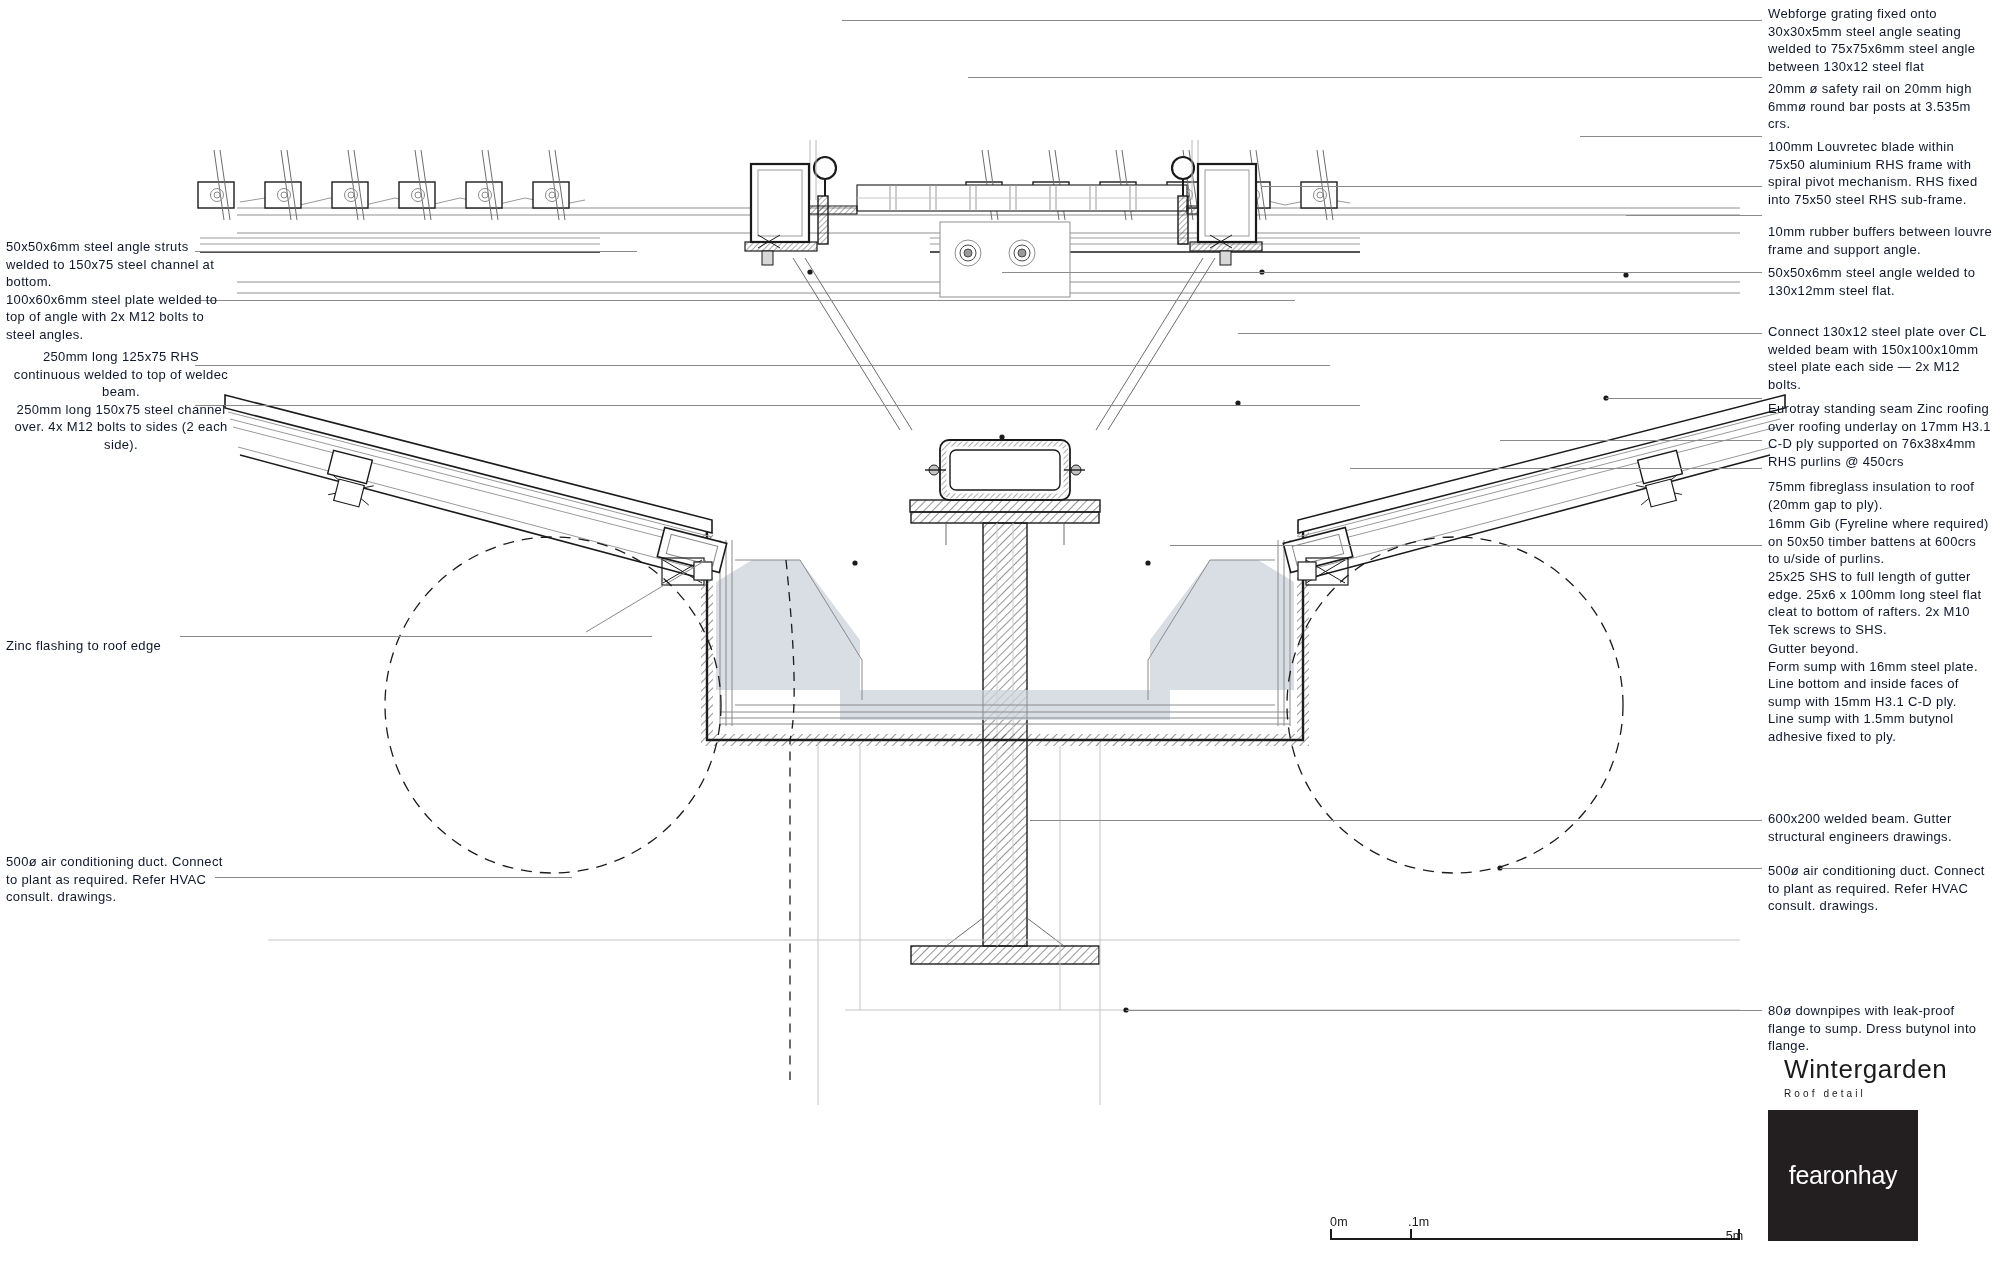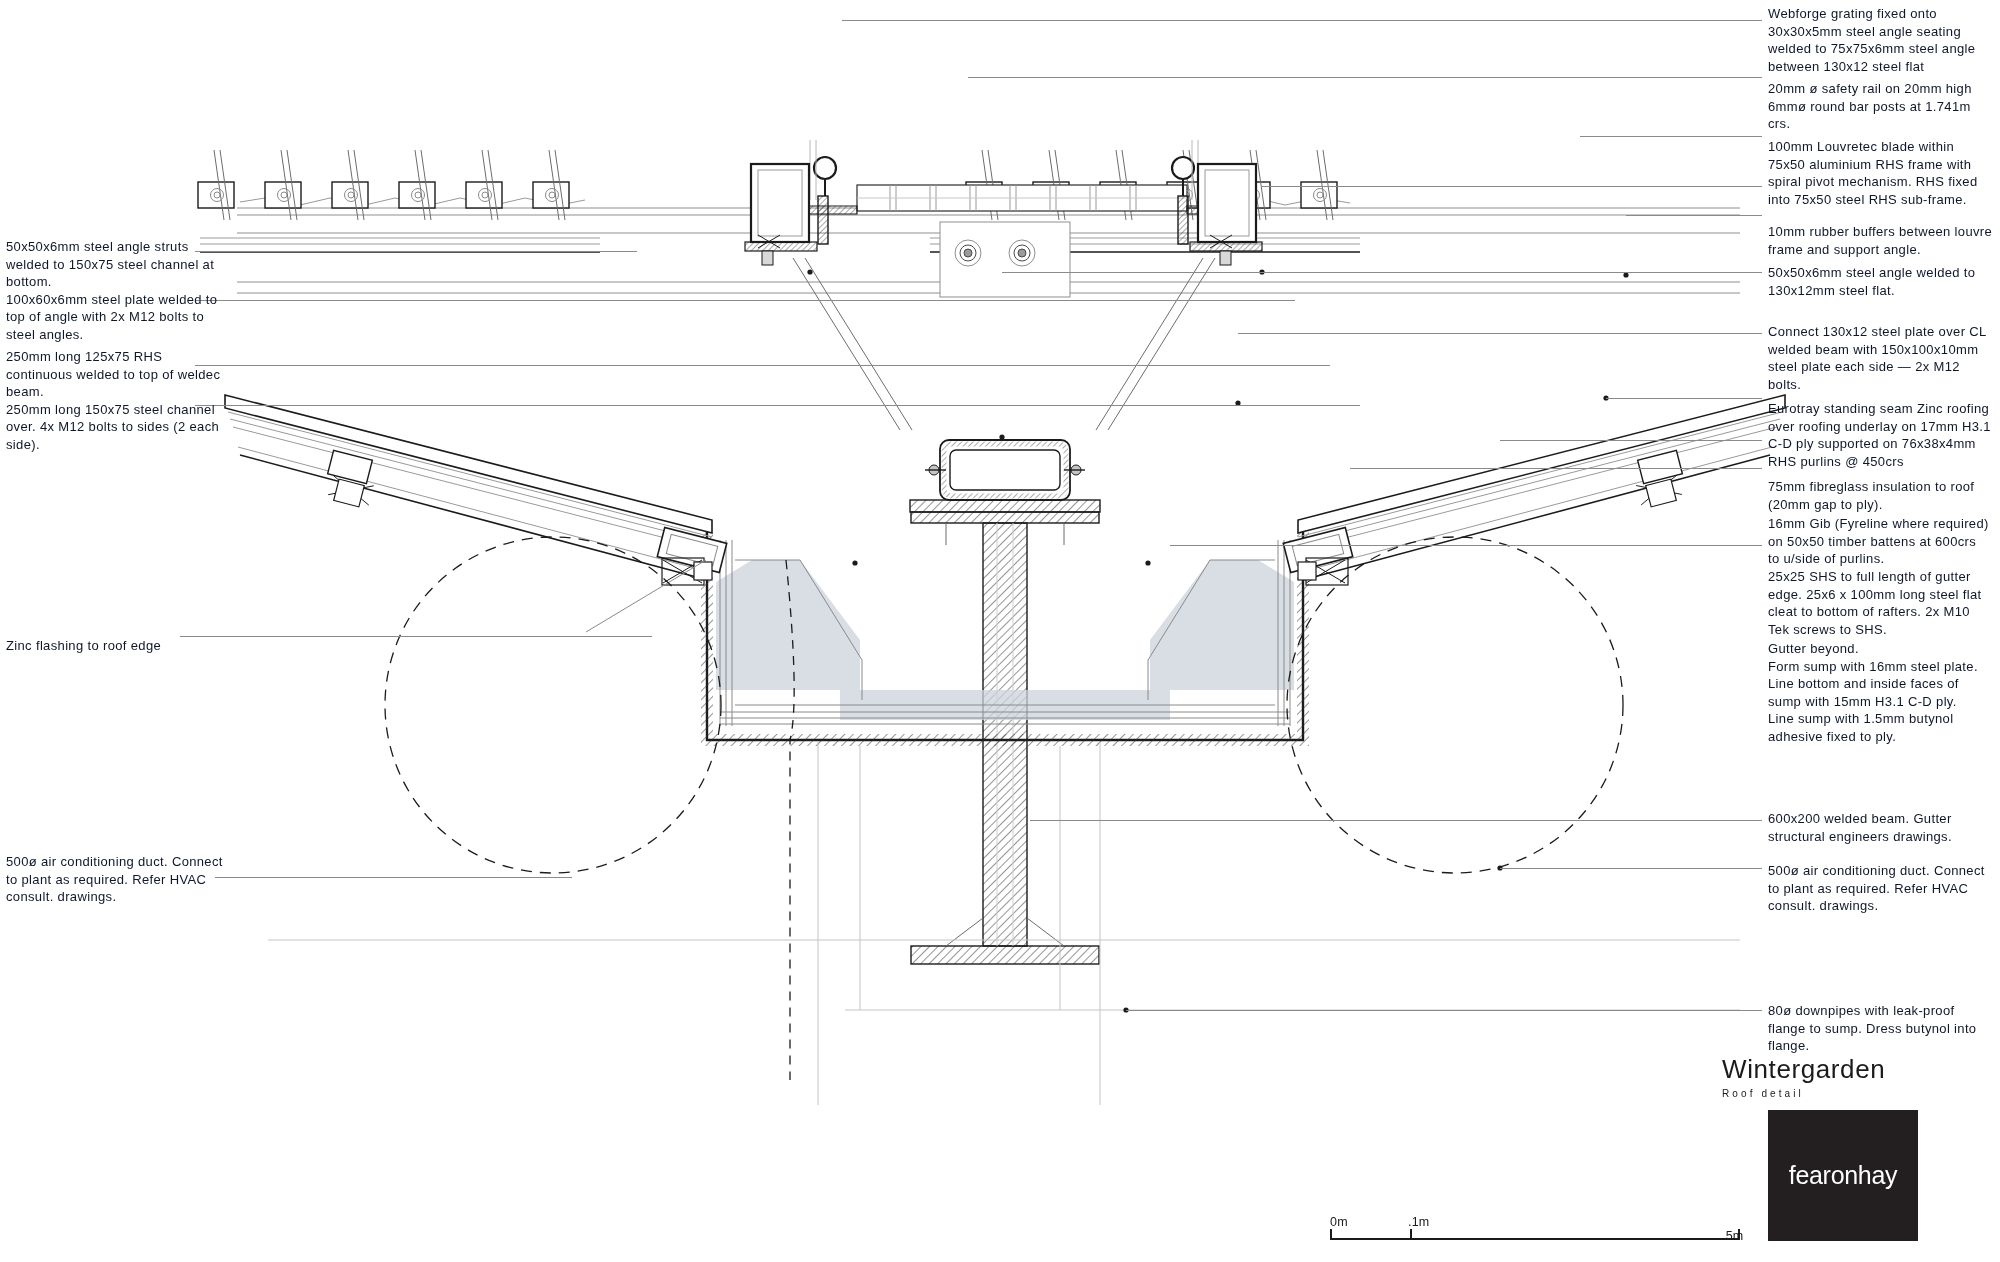--- a/index.html
+++ b/index.html
@@ -41,21 +41,21 @@
     position: absolute;
     left: 0; top: 0;
     width: 2000px;
     height: 1262px;
     pointer-events: none;
   }
 
   
   #titleblock {
     position: absolute;
-    left: 1722px;
+    left: 1784px;
     top: 1055px;
   }
   #titleblock .proj {
     font-family: "Liberation Sans", sans-serif;
     font-size: 26px;
     letter-spacing: 0.6px;
     color: #1b1b1b;
     line-height: 28px;
   }
   #titleblock .sub {
@@ -481,40 +481,40 @@
 <div class="leader" style="left:1500px; top:868px; width:262px;"></div>
 <div class="leader" style="left:1126px; top:1010px; width:636px;"></div>
 
 <div class="note left" style="left:6px; top:238px; width:230px;">50x50x6mm steel angle struts
 welded to 150x75 steel channel at
 bottom.
 100x60x6mm steel plate welded to
 top of angle with 2x M12 bolts to
 steel angles.</div>
 
-<div class="note left" style="left:6px; top:348px; width:230px;">250mm long 125x75 RHS
+<div class="note left" style="left:6px; top:348px; width:230px;text-align:center;">250mm long 125x75 RHS
 continuous welded to top of weldec
 beam.
 250mm long 150x75 steel channel
 over. 4x M12 bolts to sides (2 each
 side).</div>
 
 <div class="note left" style="left:6px; top:629px; width:230px;margin-top:8px;">Zinc flashing to roof edge</div>
 
 <div class="note left" style="left:6px; top:853px; width:235px;">500ø air conditioning duct. Connect
 to plant as required. Refer HVAC
 consult. drawings.</div>
 
 <div class="note right" style="left:1768px; top:5px; width:232px;">Webforge grating fixed onto
 30x30x5mm steel angle seating
 welded to 75x75x6mm steel angle
 between 130x12 steel flat</div>
 
 <div class="note right" style="left:1768px; top:80px; width:232px;">20mm ø safety rail on 20mm high
-6mmø round   bar posts at 1.741m
+6mmø round   bar posts at 3.535m
 crs.</div>
 
 <div class="note right" style="left:1768px; top:138px; width:232px;">100mm Louvretec blade within
 75x50 aluminium RHS frame with
 spiral pivot mechanism. RHS fixed
 into 75x50 steel RHS sub-frame.</div>
 
 <div class="note right" style="left:1768px; top:223px; width:232px;">10mm rubber buffers between louvre
 frame and support angle.</div>
 

